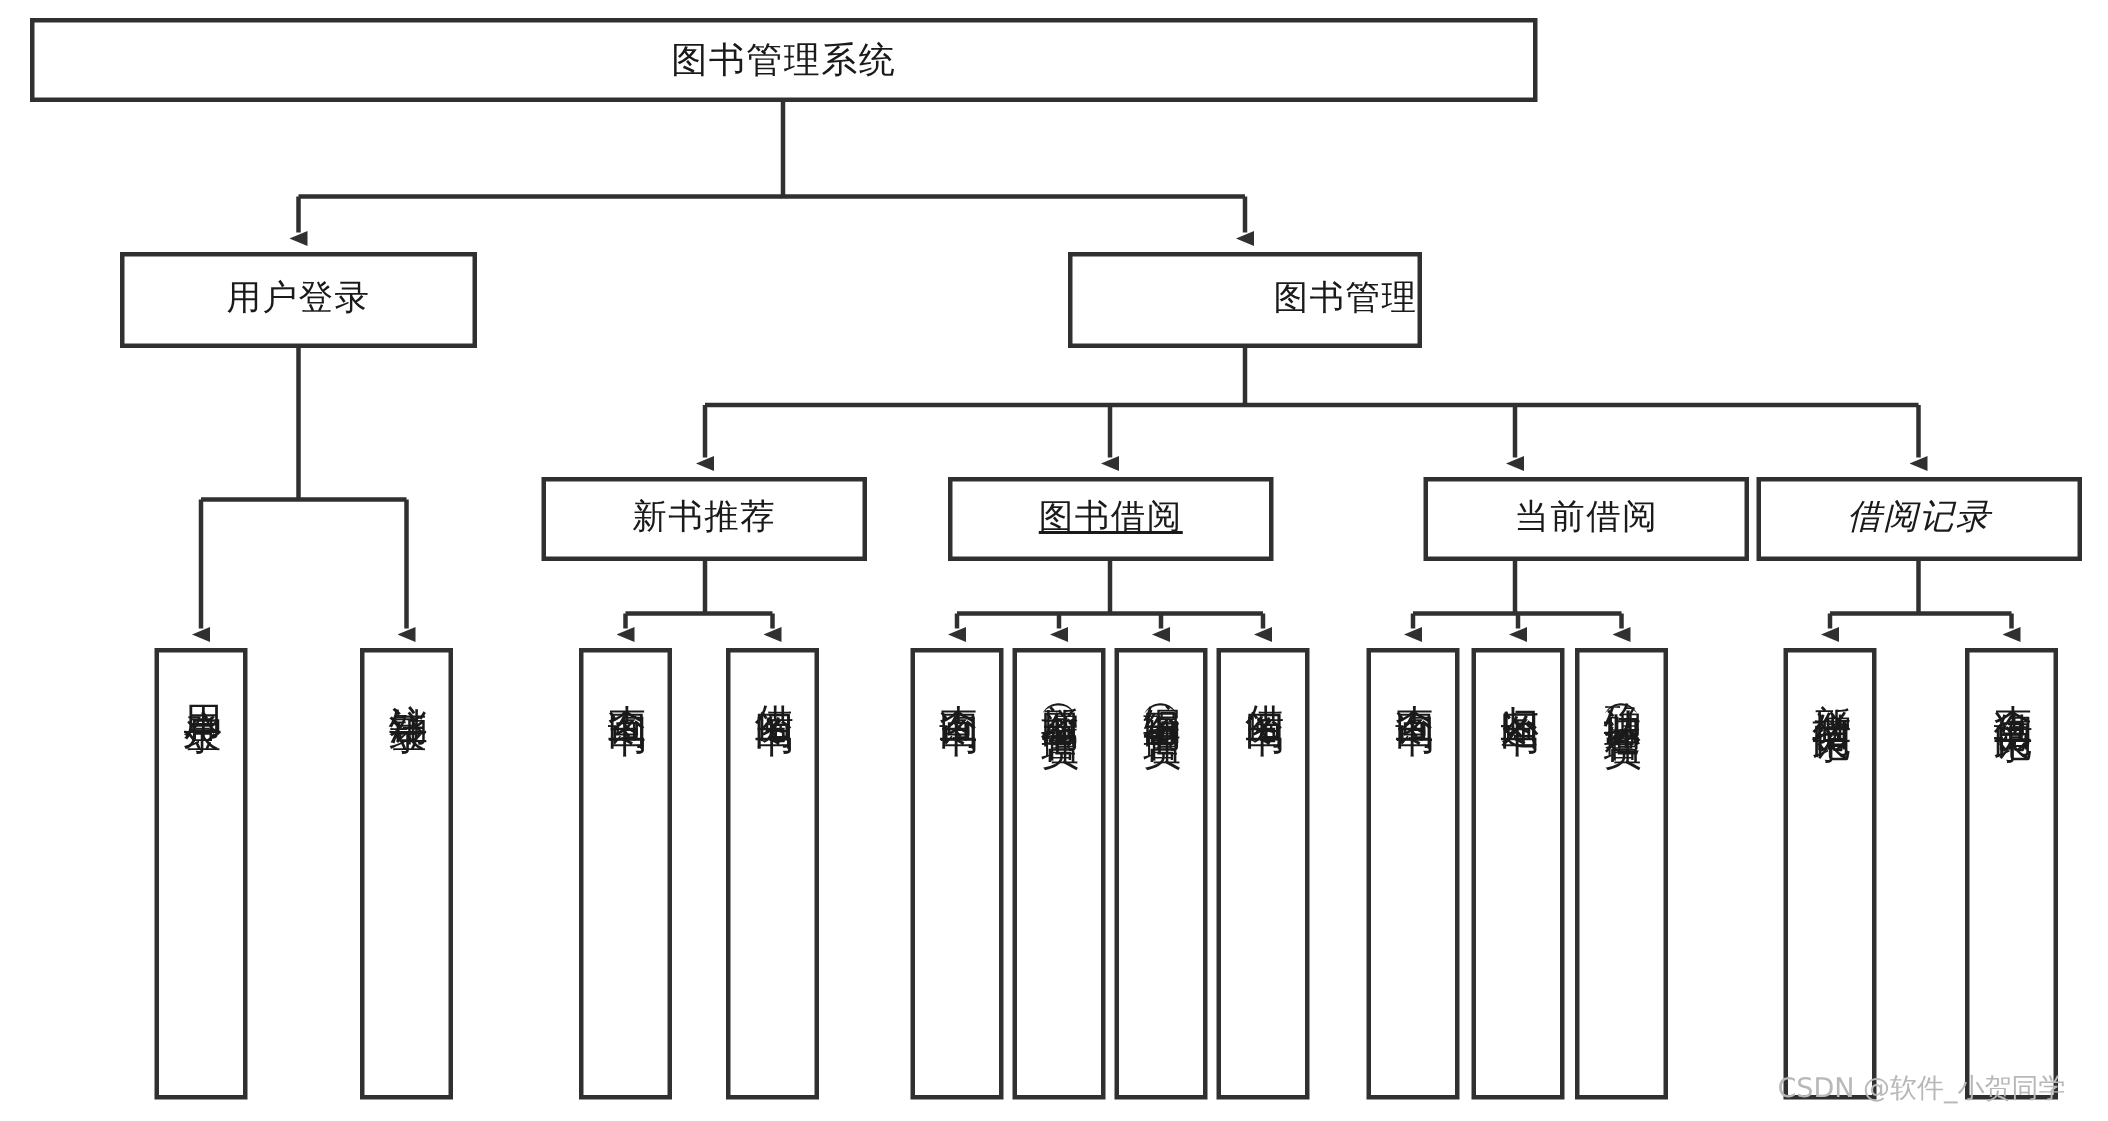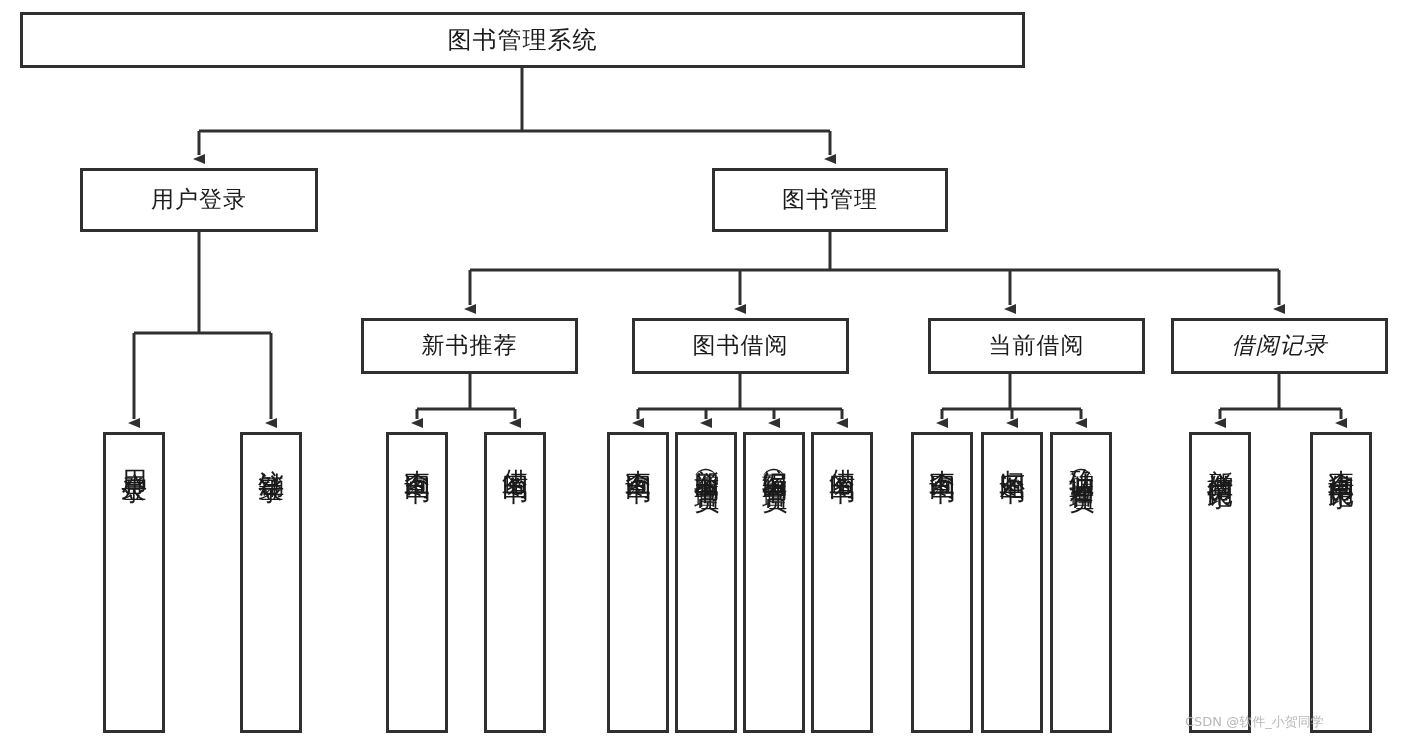--- a/index.html
+++ b/index.html
@@ -63,21 +63,21 @@
     letter-spacing: 3px;
     white-space: nowrap;
   }
   .node.vert.tall .label {
     font-size: 25px;
   }
   #watermark {
     position: absolute;
     left: 1185px;
     top: 713px;
-    font-size: 13px;
+    font-size: 18px;
     color: #b8b8b8;
     white-space: nowrap;
     z-index: 5;
     font-family: "DejaVu Sans", "Liberation Sans", sans-serif;
   }
 </style>
 </head>
 <body>
 
 <div id="canvas">
@@ -132,30 +132,30 @@
     </g>
   </svg>
 
   <div id="nodes-layer">
       <div class="node horiz root" style="left: 20px; top: 12px; width: 1005px; height: 56px;">
         <span class="label">图书管理系统</span>
       </div>
       <div class="node horiz" style="left: 80px; top: 168px; width: 238px; height: 64px;">
         <span class="label">用户登录</span>
       </div>
-      <div class="node horiz" style="left: 712px; top: 168px; width: 236px; height: 64px;">
+      <div class="node horiz" style="left: 712px; top: 168px; width: 236px; height: 64px; justify-content: flex-end;">
         <span class="label">图书管理</span>
       </div>
       <div class="node horiz" style="left: 361px; top: 318px; width: 217px; height: 56px; align-items: center;">
         <span class="label">新书推荐</span>
       </div>
-      <div class="node horiz" style="left: 632px; top: 318px; width: 217px; height: 56px;">
+      <div class="node horiz" style="left: 632px; top: 318px; width: 217px; height: 56px; text-decoration: underline;">
         <span class="label">图书借阅</span>
       </div>
-      <div class="node horiz" style="left: 928px; top: 318px; width: 217px; height: 56px;">
+      <div class="node horiz" style="left: 949px; top: 318px; width: 217px; height: 56px;">
         <span class="label">当前借阅</span>
       </div>
       <div class="node horiz" style="left: 1171px; top: 318px; width: 217px; height: 56px; font-style: italic;">
         <span class="label">借阅记录</span>
       </div>
       <div class="node vert" style="left: 103px; top: 432px; width: 62px; height: 301px;">
         <span class="label">用户登录</span>
       </div>
       <div class="node vert" style="left: 240px; top: 432px; width: 62px; height: 301px;">
         <span class="label">注销登录</span>

